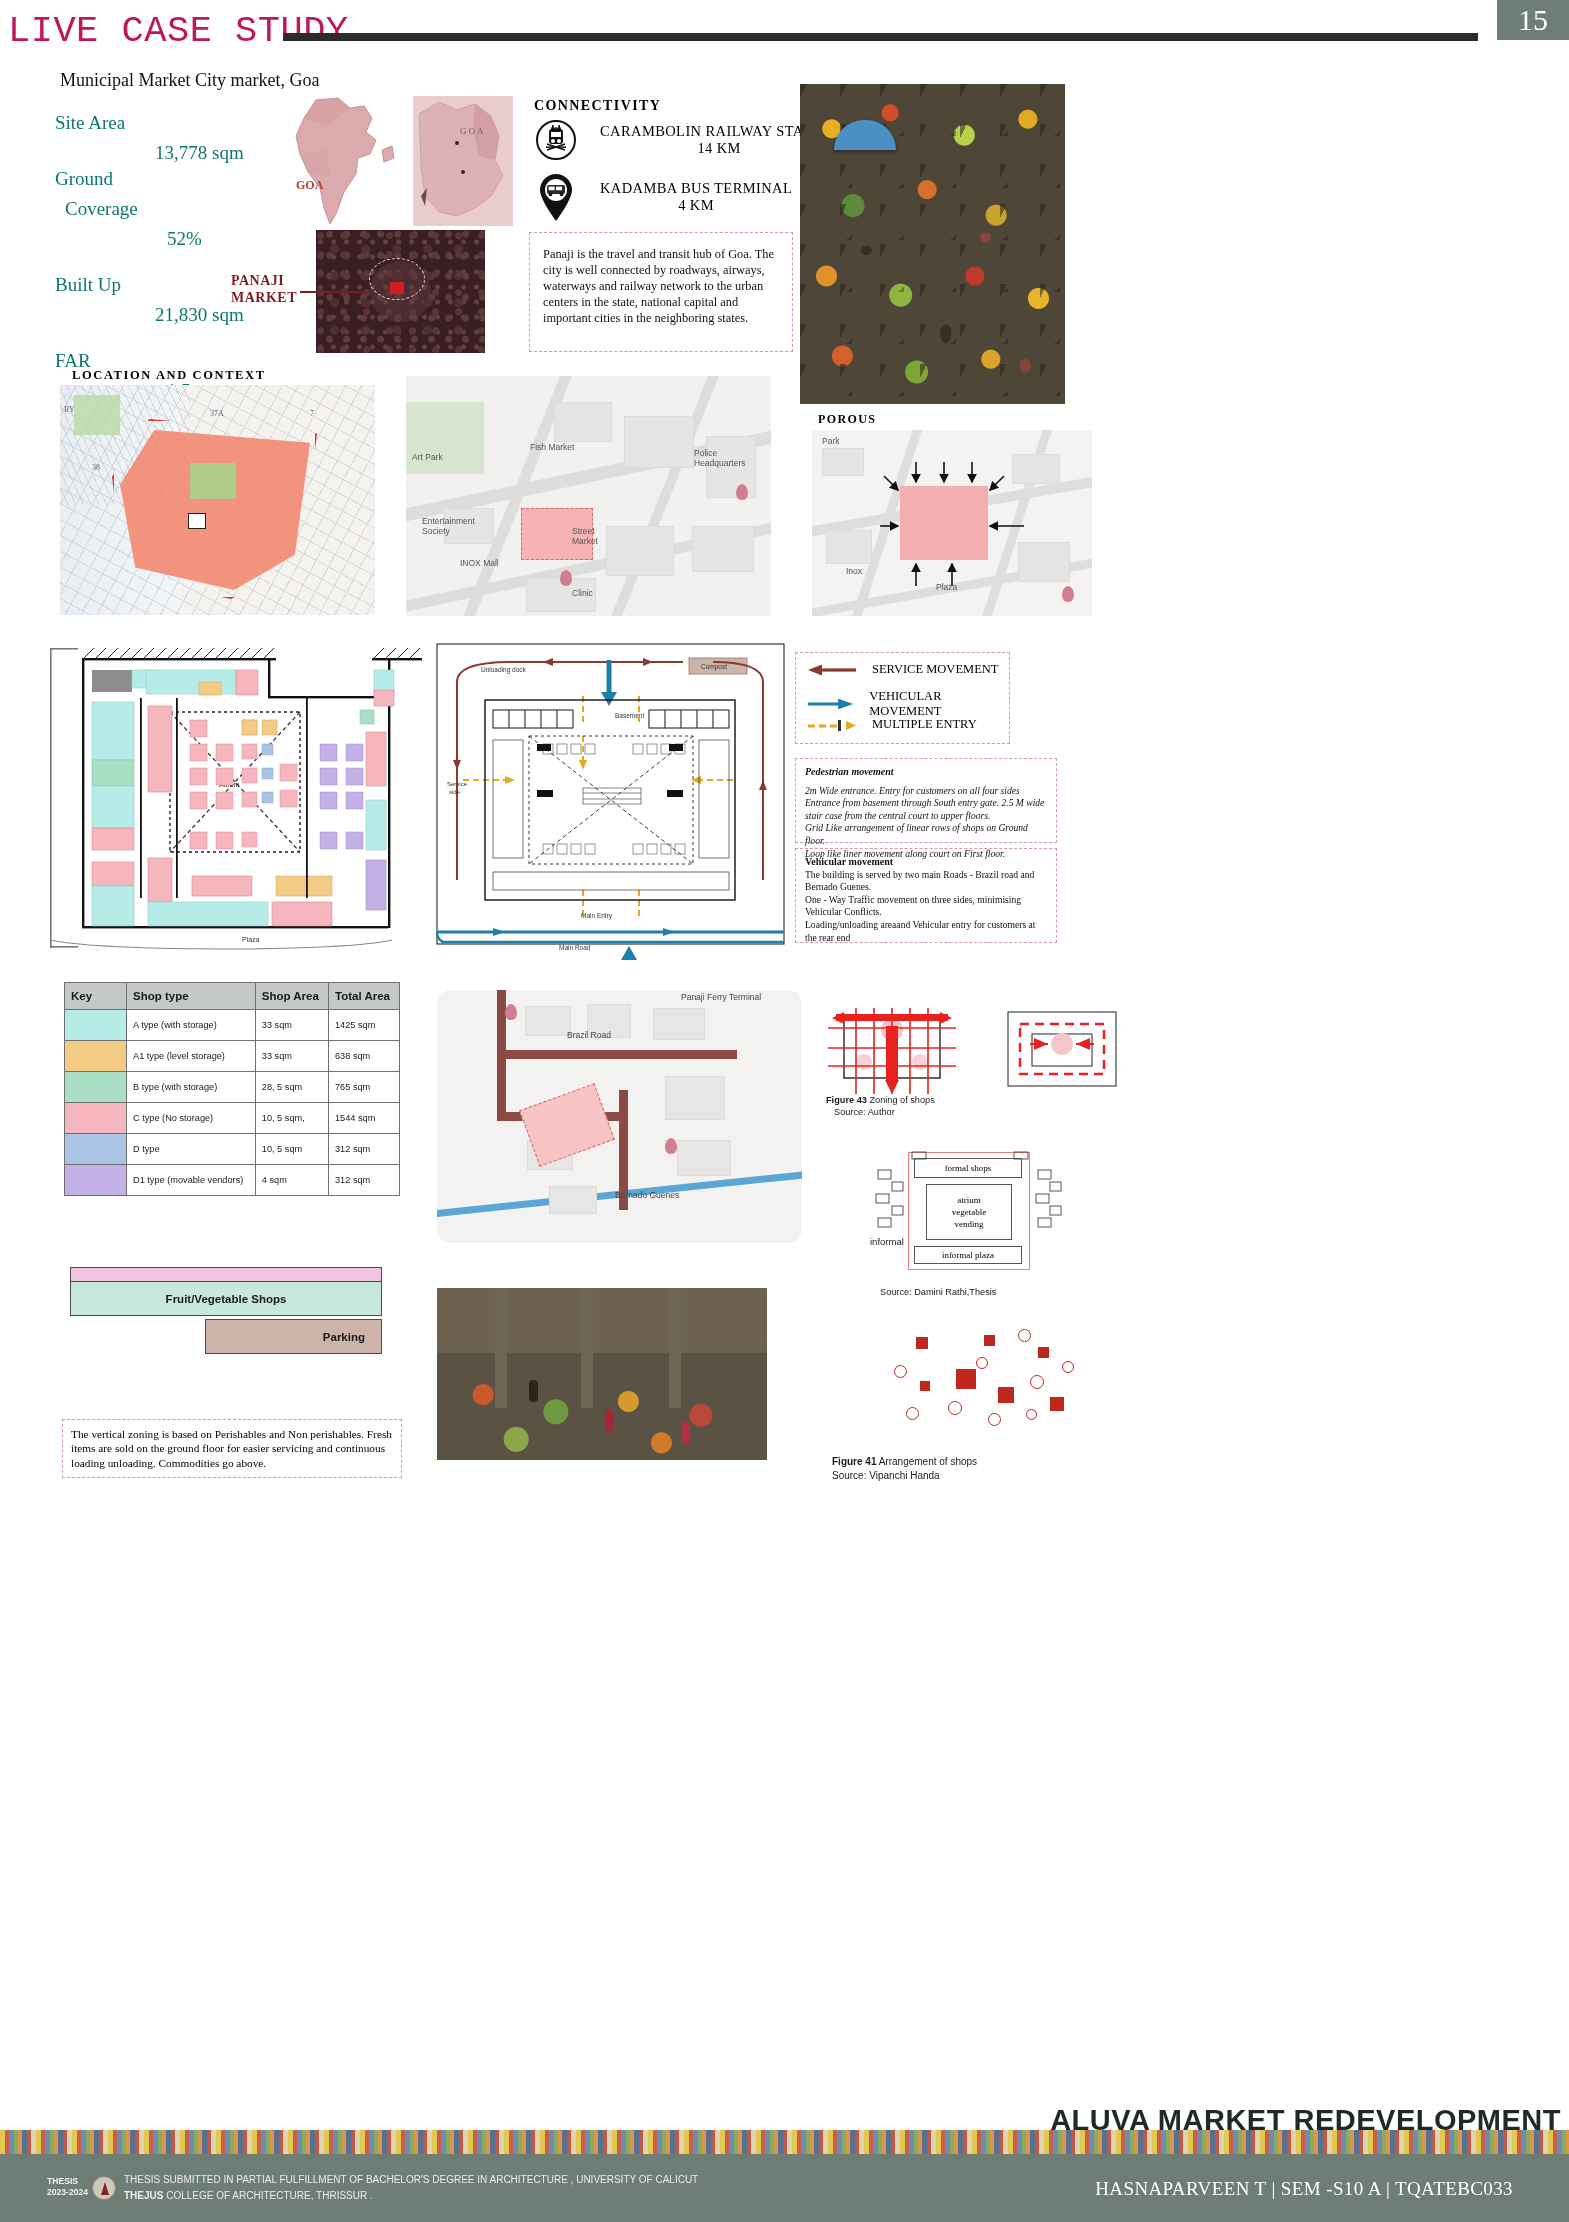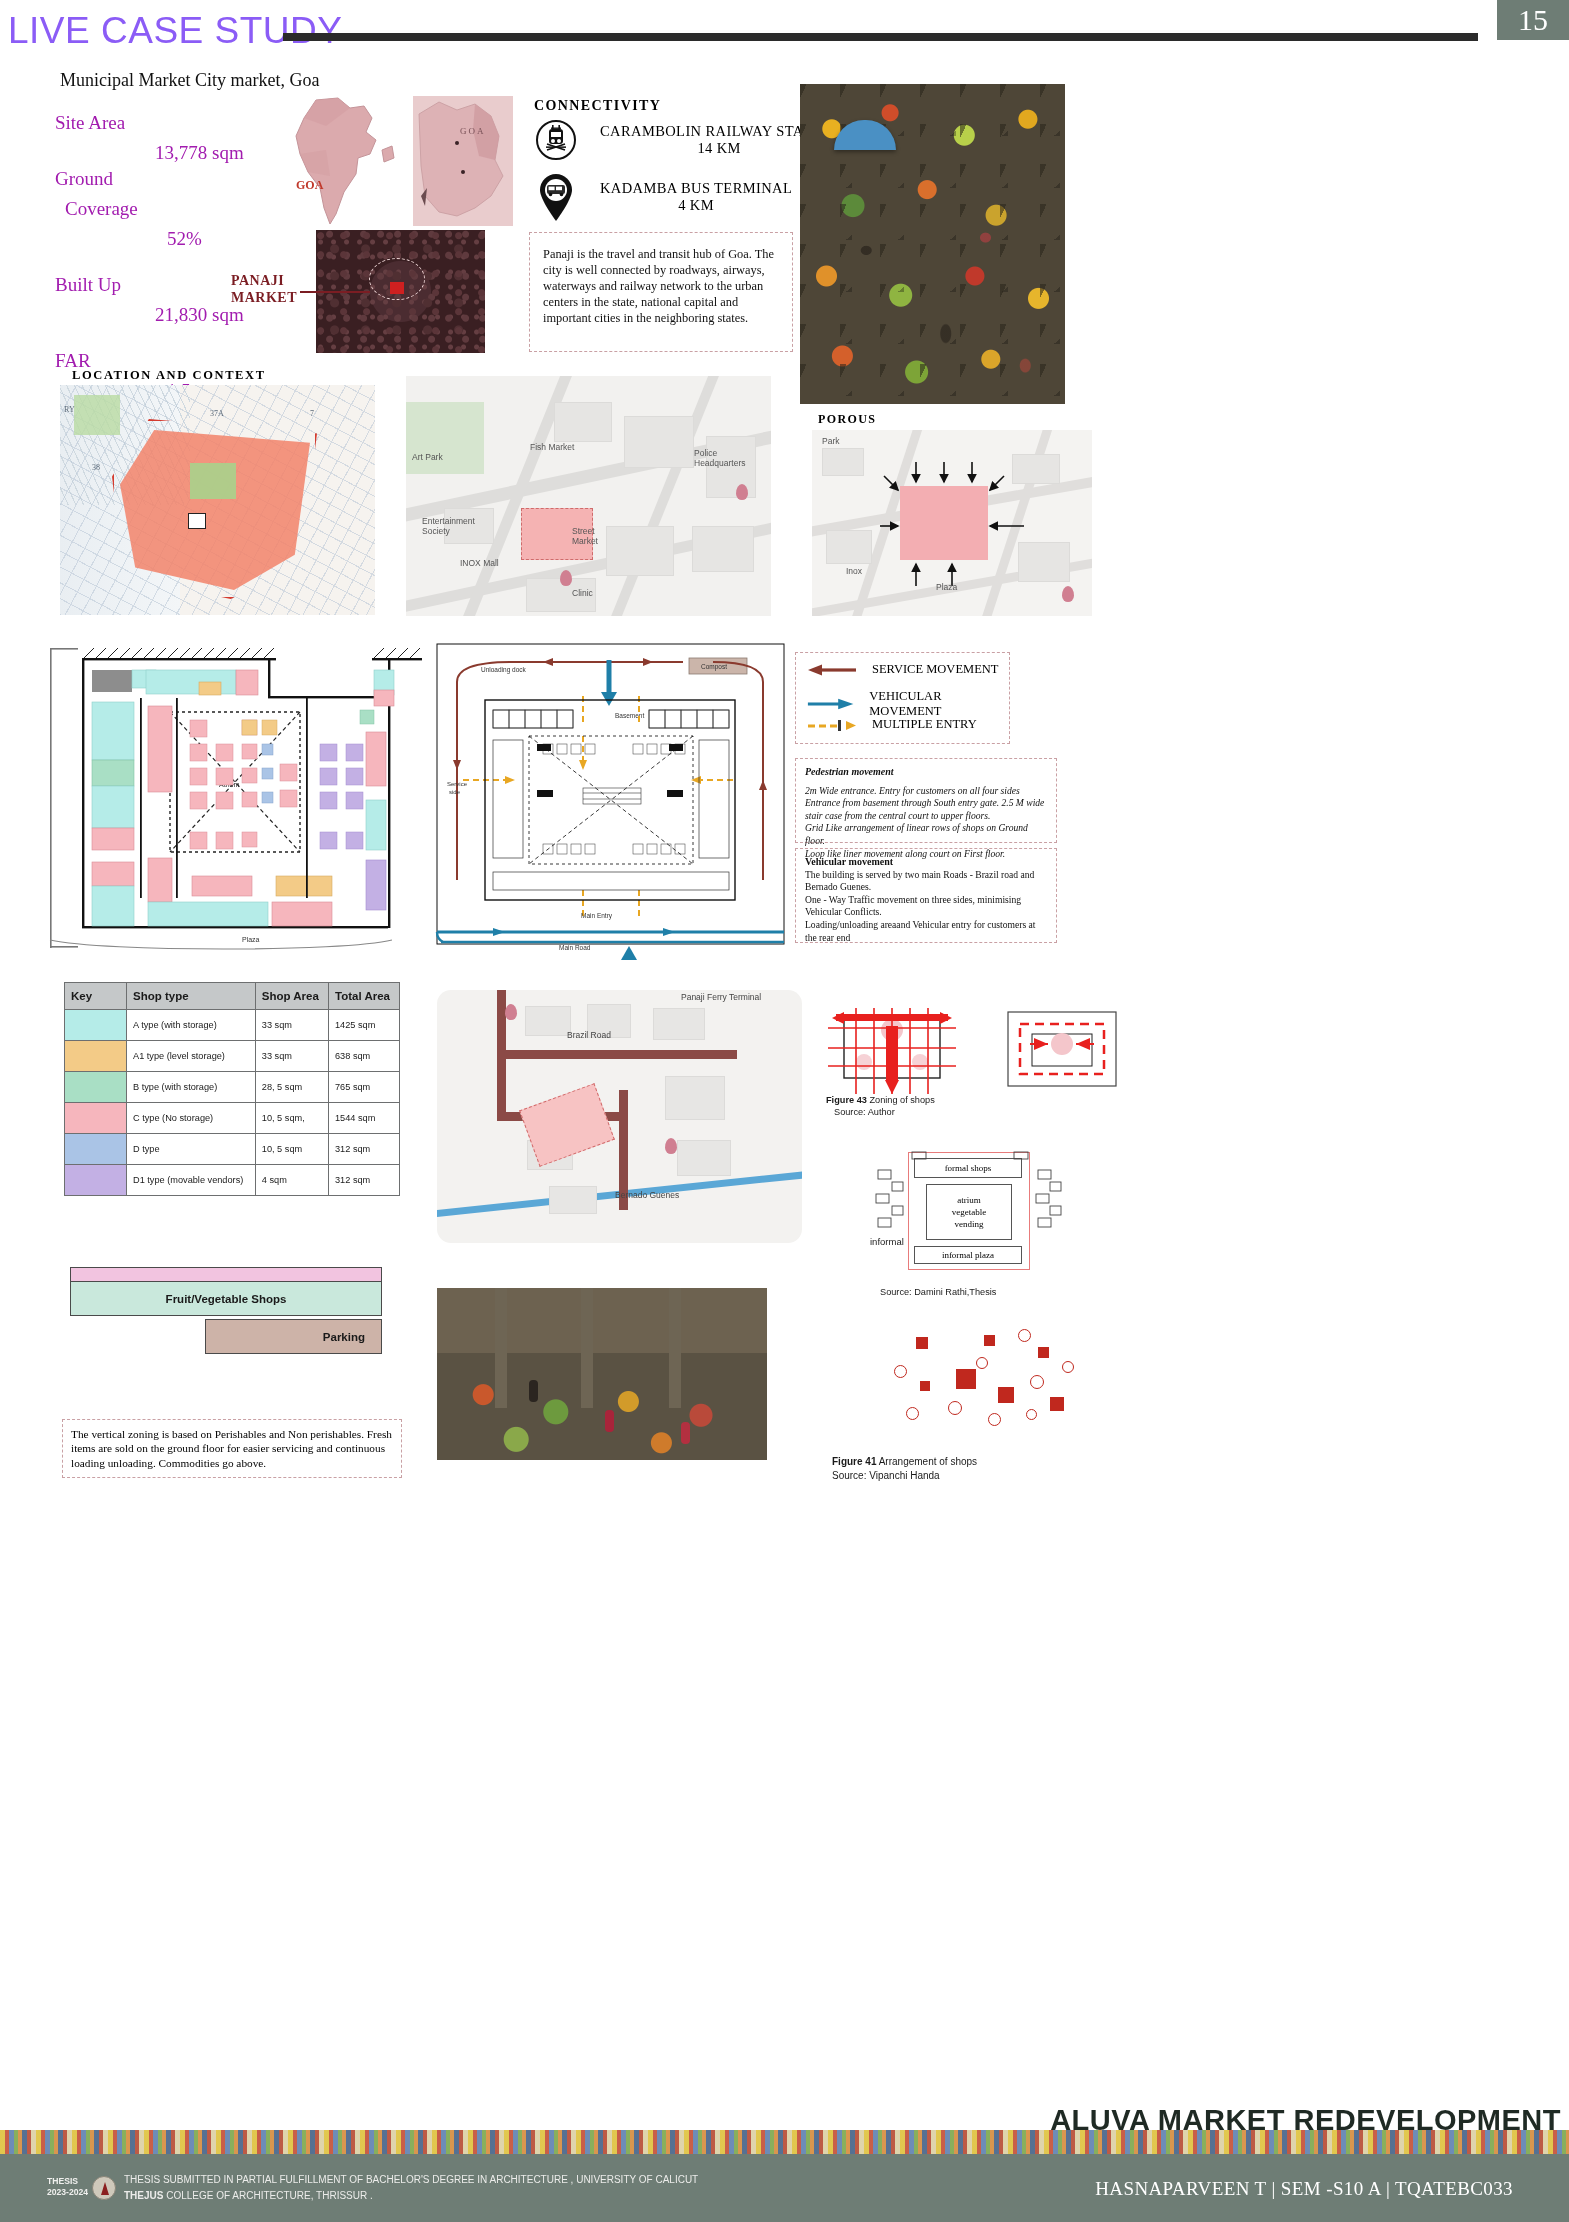--- a/index.html
+++ b/index.html
@@ -9,36 +9,36 @@
     font-family: "Liberation Serif", serif;
     position: relative;
     overflow: hidden;
   }
   .page { position: relative; width: 1569px; height: 2222px; }
 
   
   .hdr-title {
     position: absolute; left: 8px; top: 10px;
     font-size: 37px; letter-spacing: 0.5px;
-    font-family: Liberation Sans, sans-serif; color: #8b5cf6;
+    font-family: Liberation Mono, monospace; color: #be185d;
   }
   .hdr-rule {
     position: absolute; left: 283px; top: 33px;
     width: 1195px; height: 8px; background: #2b2b2b;
   }
   .page-num-box {
     position: absolute; right: 0; top: 0; width: 72px; height: 40px;
     background: #6e7d75; color: #fff;
     font-size: 30px; font-family: "Liberation Serif", serif;
     display: flex; align-items: center; justify-content: center;
   }
 
   
   .subtitle { position: absolute; left: 60px; top: 70px; font-size: 18px; color:#111;}
-  .stats { position: absolute; left: 55px; top: 110px; width: 260px; font-size: 19px; line-height: 26px; color:#a21caf;}
+  .stats { position: absolute; left: 55px; top: 110px; width: 260px; font-size: 19px; line-height: 26px; color:#0f766e;}
   .stats .row { display: flex; }
   .stats .lab { width: 100px; }
   .stats .val { flex: 1; margin-top: 30px; }
   .stats .indent { padding-left: 10px; }
 
   
   .india-map { position:absolute; left:286px; top:96px; width:110px; height:130px; }
   .goa-map   { position:absolute; left:413px; top:96px; width:100px; height:130px; background:#e8ccce; }
   .goa-label { position:absolute; left:460px; top:126px; font-size:9px; letter-spacing:2px; color:#7a5158;}
   .goa-red   { position:absolute; left:296px; top:178px; font-size:12px; font-weight:bold; color:#c0392b;}

